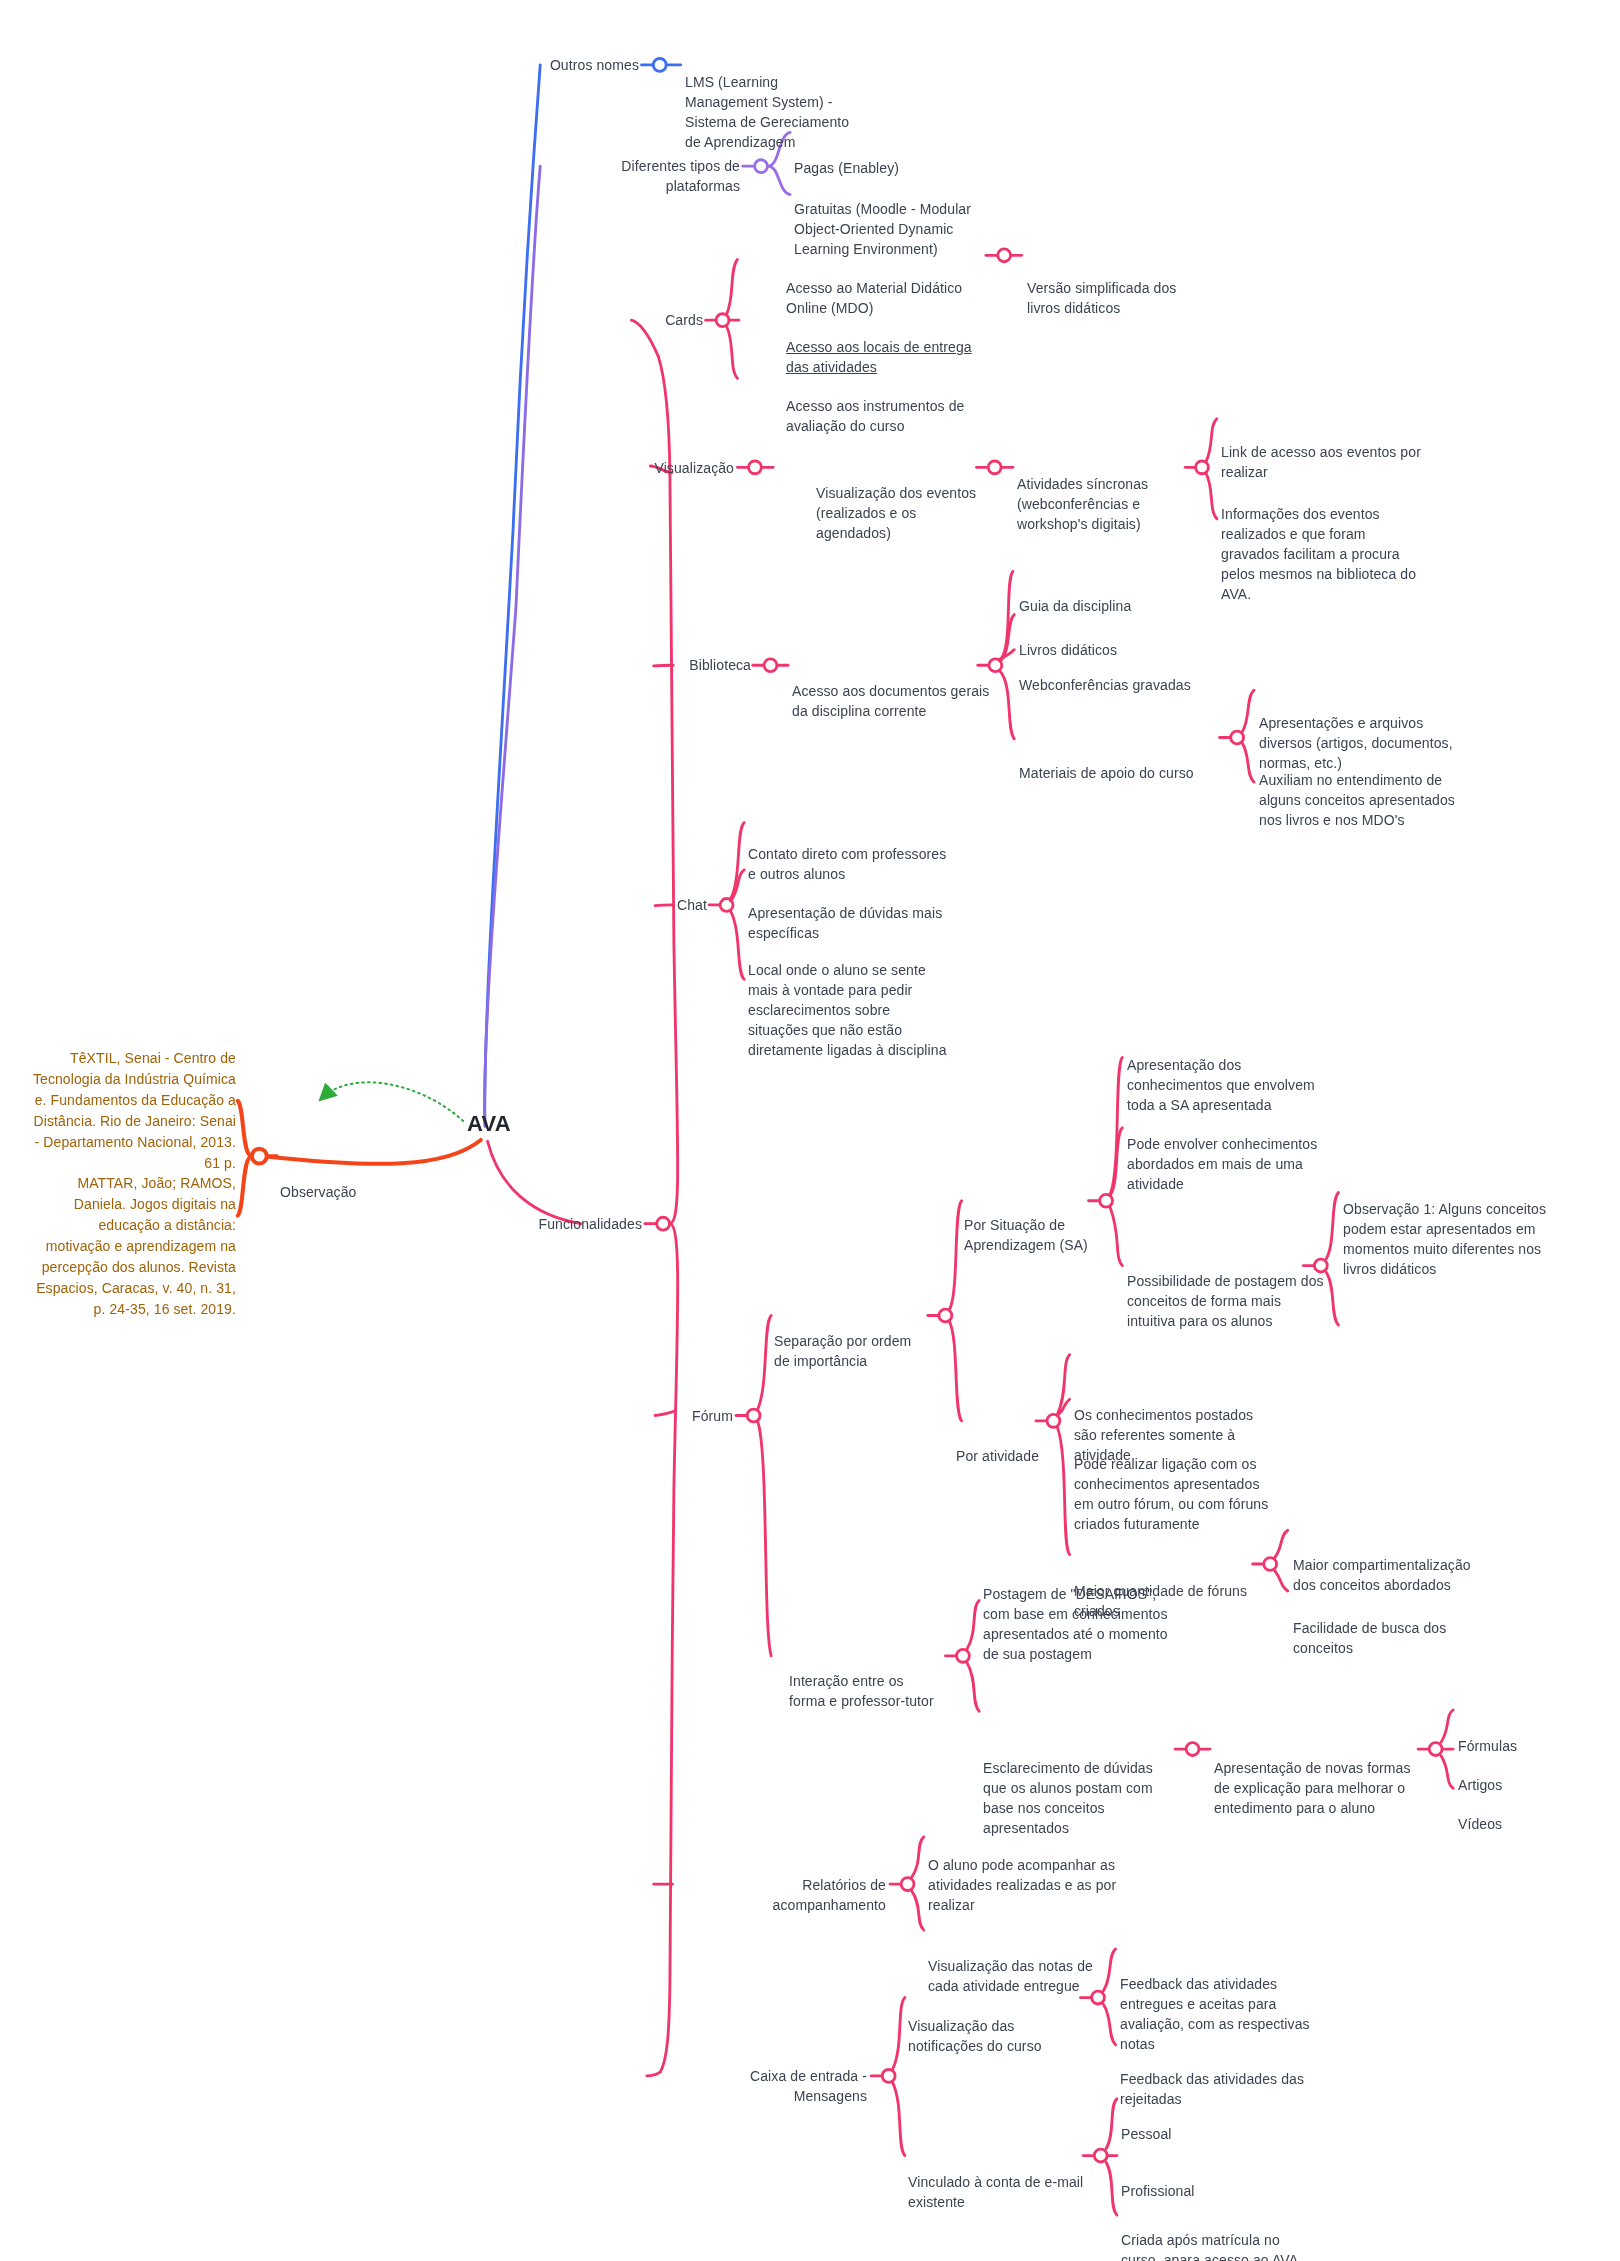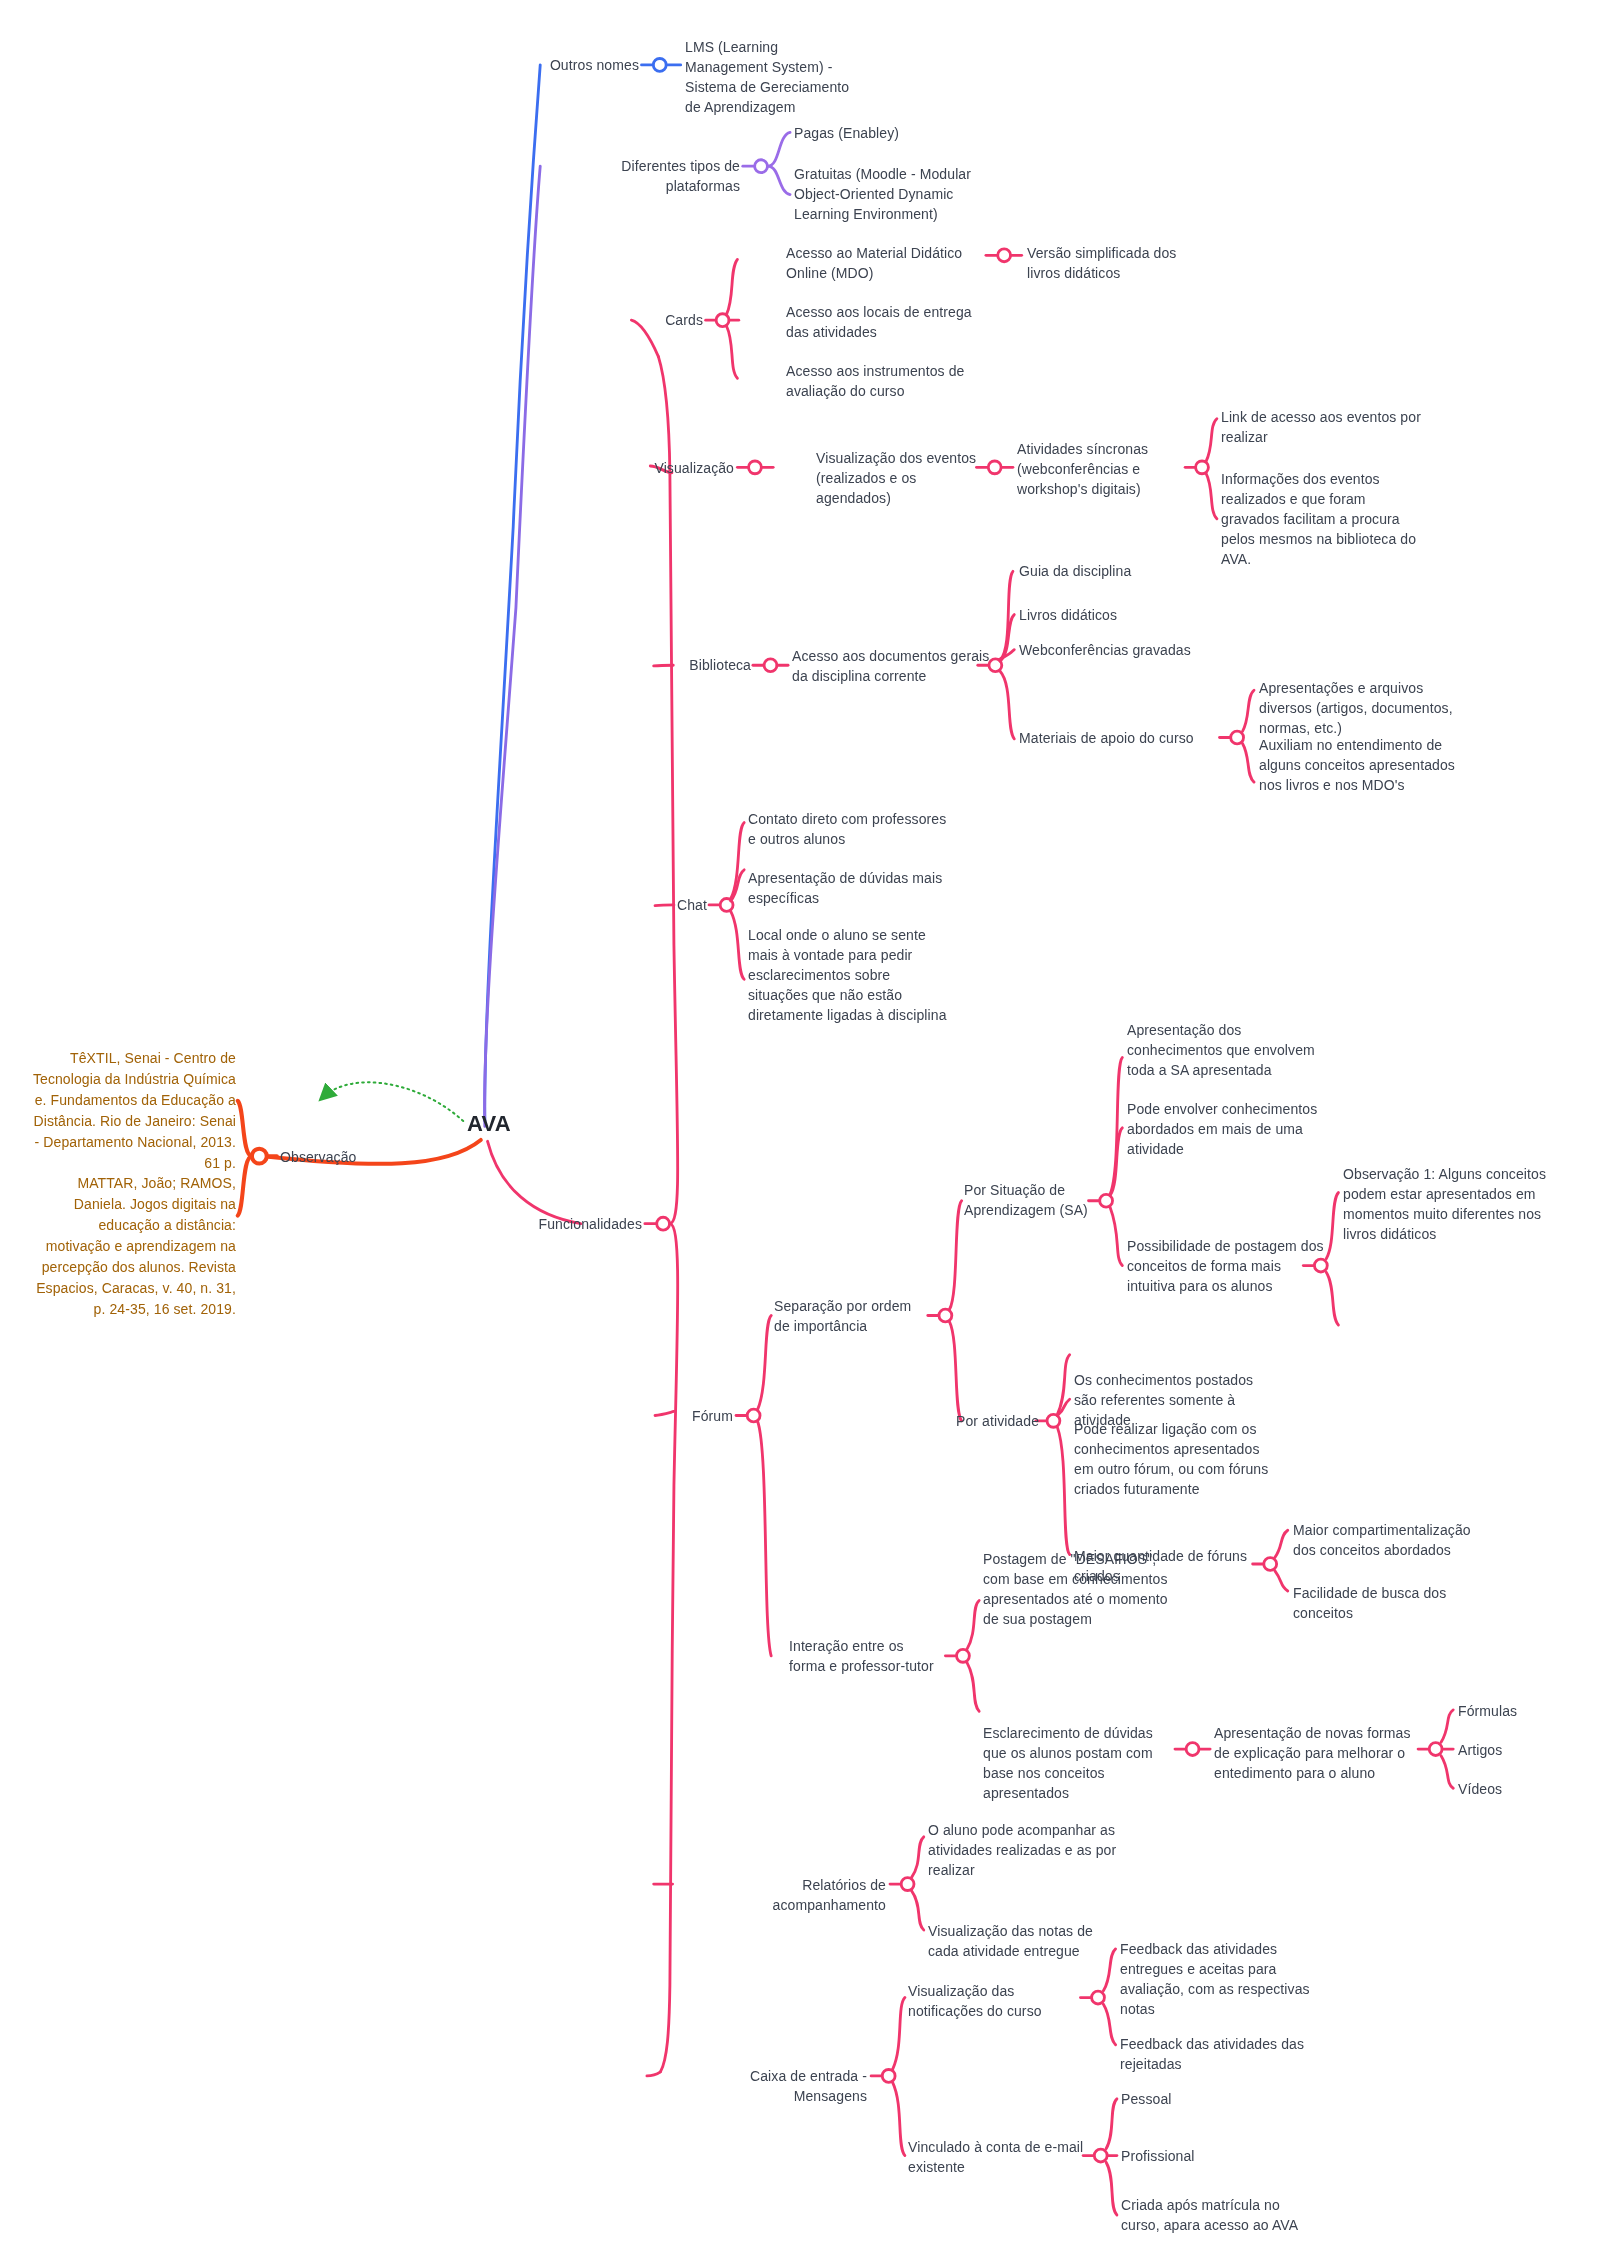--- a/index.html
+++ b/index.html
@@ -1,21 +1,21 @@
 <!DOCTYPE html>
 <html style="font-size:10.8px"><head>
 <meta charset="utf-8">
 <style>
   html,body{margin:0;padding:0;background:#fff;}
   body{font-family:"Liberation Sans","DejaVu Sans",sans-serif;}
   #canvas{position:relative;width:1620px;height:2261px;background:#fff;overflow:hidden;}
   svg.links{position:absolute;left:0;top:0;width:1620px;height:2261px;pointer-events:none;}
   .node{position:absolute;color:#3c4350;font-size:14px;line-height:1.42;letter-spacing:0.1px;}
   .node.r{text-align:right;}
-  .node.l{text-align:left;}
+  .node.l{text-align:left;margin-top:35px;}
   .root{font-size:22px;font-weight:700;color:#21262e;letter-spacing:0.2px;}
   .ref-txt{font-size:14px;line-height:1.5;color:#a16207;}
 </style>
 </head>
 <body>
 
 <div id="canvas">
 
   <svg class="links" viewBox="0 0 2399 3348">
     <defs>
@@ -185,21 +185,21 @@
 
   <div class="node l" style="left:280px;top:1148px;width:122px;">Observação</div>
   <div class="node r ref-txt" style="left:32px;top:1048px;width:204px;">TêXTIL, Senai - Centro de Tecnologia da Indústria Química e. Fundamentos da Educação a Distância. Rio de Janeiro: Senai - Departamento Nacional, 2013. 61 p.</div>
   <div class="node r ref-txt" style="left:32px;top:1173px;width:204px;">MATTAR, João; RAMOS, Daniela. Jogos digitais na educação a distância: motivação e aprendizagem na percepção dos alunos. Revista Espacios, Caracas, v. 40, n. 31, p. 24-35, 16 set. 2019.</div>
 
   <div class="node r" style="left:534px;top:1215px;width:108px;">Funcionalidades</div>
 
   <div class="node r" style="left:635px;top:311px;width:68px;">Cards</div>
   <div class="node l" style="left:786px;top:244px;width:203px;">Acesso ao Material Didático Online (MDO)</div>
   <div class="node l" style="left:1027px;top:244px;width:182px;">Versão simplificada dos livros didáticos</div>
-  <div class="node l" style="left:786px;top:303px;width:203px;">Acesso aos locais de entrega das atividades</div>
+  <div class="node l" style="left:786px;top:303px;width:203px;text-decoration:underline;">Acesso aos locais de entrega das atividades</div>
   <div class="node l" style="left:786px;top:362px;width:203px;">Acesso aos instrumentos de avaliação do curso</div>
 
   <div class="node r" style="left:652px;top:459px;width:82px;">Visualização</div>
   <div class="node l" style="left:816px;top:449px;width:169px;">Visualização dos eventos (realizados e os agendados)</div>
   <div class="node l" style="left:1017px;top:440px;width:170px;">Atividades síncronas (webconferências e workshop's digitais)</div>
   <div class="node l" style="left:1221px;top:408px;width:203px;">Link de acesso aos eventos por realizar</div>
   <div class="node l" style="left:1221px;top:470px;width:205px;">Informações dos eventos realizados e que foram gravados facilitam a procura pelos mesmos na biblioteca do AVA.</div>
 
   <div class="node r" style="left:675px;top:656px;width:76px;">Biblioteca</div>
   <div class="node l" style="left:792px;top:647px;width:203px;">Acesso aos documentos gerais da disciplina corrente</div>

